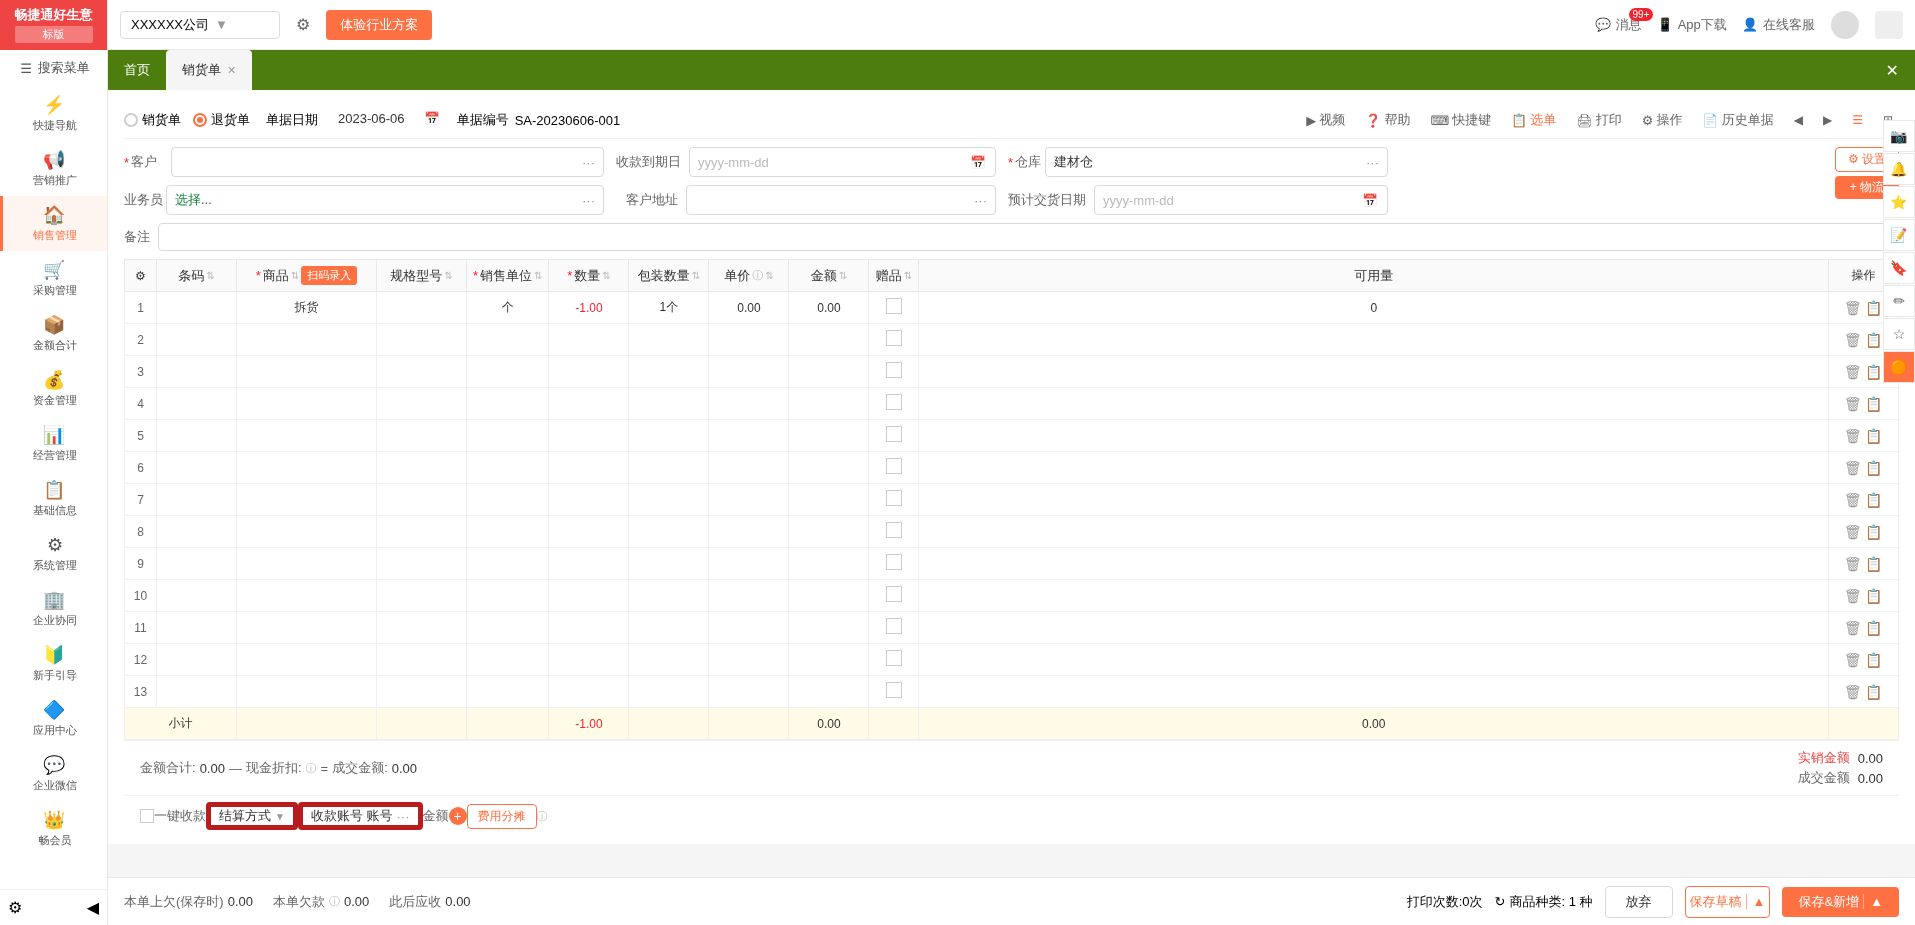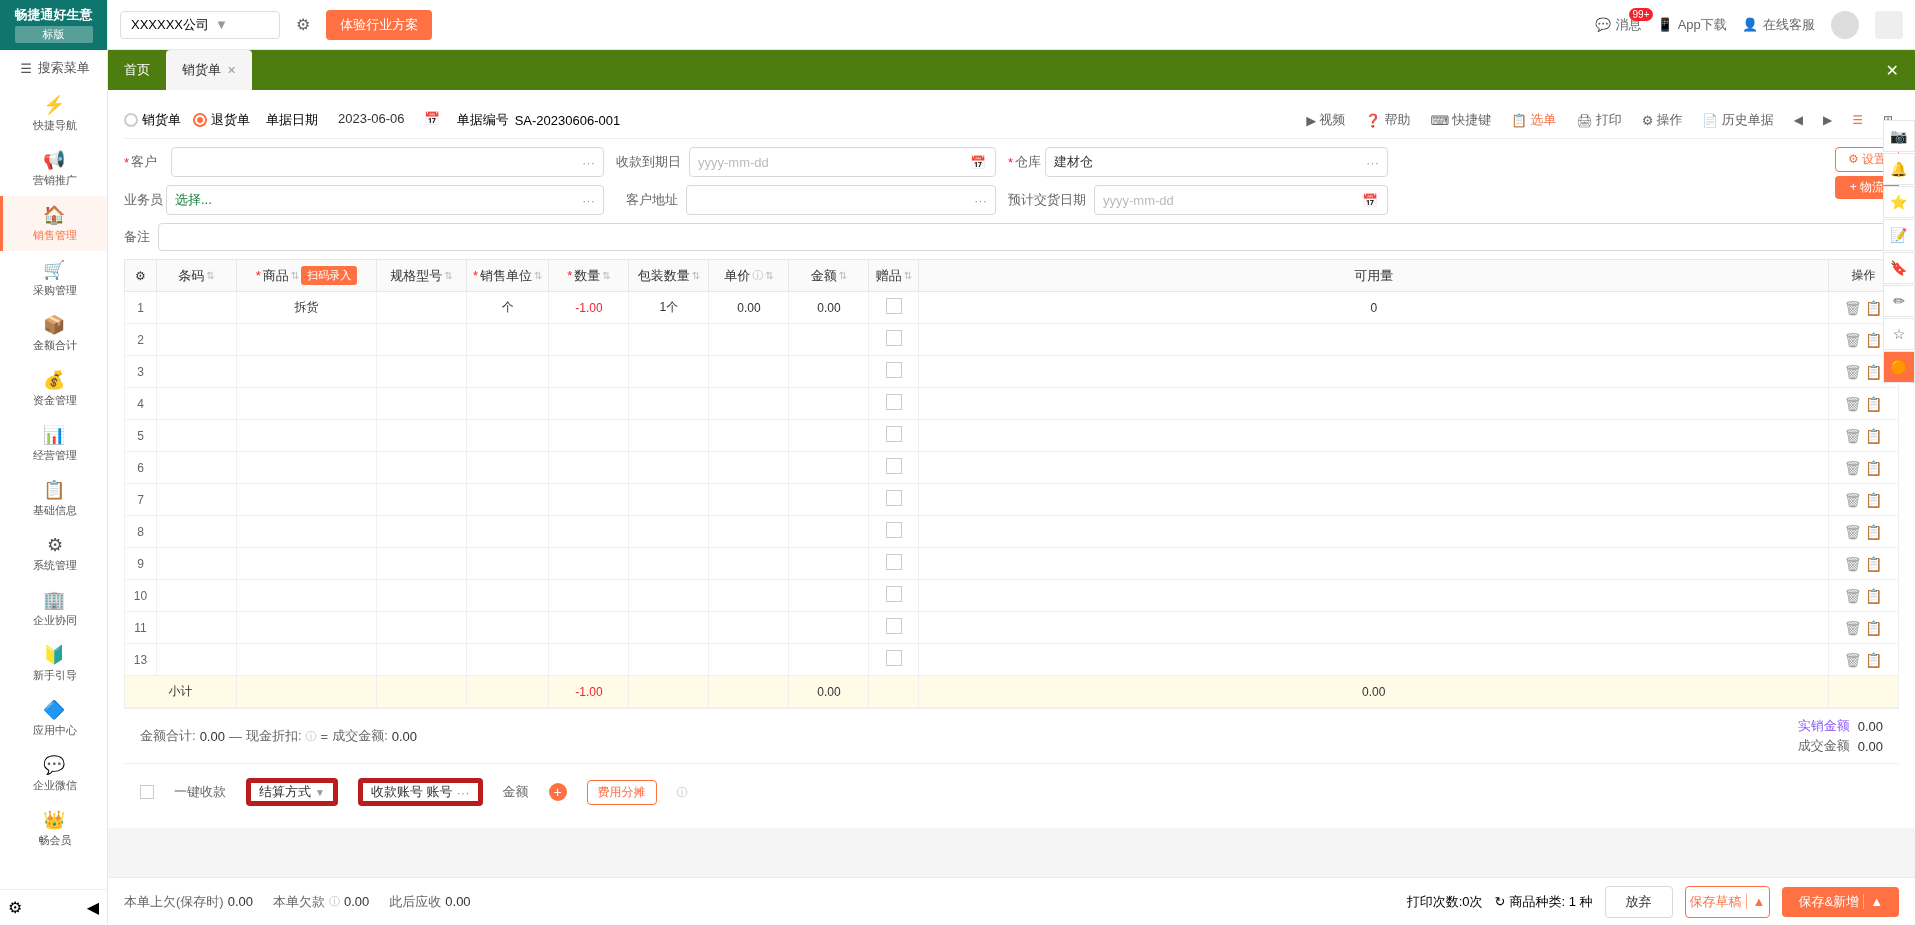--- a/index.html
+++ b/index.html
@@ -5,21 +5,21 @@
     * { box-sizing: border-box; margin: 0; padding: 0; font-family: 'Microsoft YaHei', Arial, sans-serif; font-size: 13px; }
     body { background: #f0f2f5; width: 1915px; min-height: 925px; overflow: hidden; }
 
     
     .sidebar {
       position: fixed; left: 0; top: 0; width: 108px; height: 925px;
       background: #fff; border-right: 1px solid #e8e8e8;
       display: flex; flex-direction: column; z-index: 100;
     }
     .sidebar-logo {
-      background: #0f766e; padding: 10px; text-align: center; color: #fff;
+      background: #ef4444; padding: 10px; text-align: center; color: #fff;
       font-size: 12px; line-height: 1.3; height: 50px; display: flex; align-items: center; justify-content: center;
     }
     .sidebar-item {
       display: flex; flex-direction: column; align-items: center; justify-content: center;
       padding: 8px 4px; cursor: pointer; color: #555; border-left: 3px solid transparent;
       min-height: 52px;
     }
     .sidebar-item.active { background: #fff5f0; color: #ff7043; border-left: 3px solid #ff7043; }
     .sidebar-item .icon { font-size: 18px; margin-bottom: 2px; }
     .sidebar-item .label { font-size: 11px; }
@@ -133,22 +133,22 @@
       background: #fff; padding: 8px 16px; border-top: 1px solid #f0f0f0;
       display: flex; align-items: center; gap: 4px; flex-wrap: wrap;
     }
     .summary-item { display: flex; align-items: center; gap: 4px; color: #666; font-size: 13px; }
     .summary-value { color: #333; }
     .equal-sign { color: #666; }
     .dash-sign { color: #666; }
 
     
     .payment-row {
-      background: #fff; padding: 14px 16px; border-top: 1px solid #f0f0f0;
-      display: flex; align-items: center; gap: 20px;
+      background: #fff; padding: 6px 16px; border-top: 1px solid #f0f0f0;
+      display: flex; align-items: center; gap: 0;
     }
     .payment-checkbox { width: 14px; height: 14px; border: 1px solid #ccc; display: inline-block; }
     .payment-select {
       border: 5px solid #b91c1c; border-radius: 4px; padding: 3px 8px;
       height: 28px; color: #333; min-width: 80px; display: flex; align-items: center; gap: 4px;
     }
     .add-btn {
       background: #ff7043; color: #fff; border: none; border-radius: 50%;
       width: 18px; height: 18px; font-size: 14px; cursor: pointer; display: flex; align-items: center; justify-content: center;
     }
@@ -731,20 +731,39 @@
                 <td><span class="checkbox-cell"></span></td>
                 <td></td>
                 <td>
                   <div class="action-icons">
                     <span class="action-icon">🗑</span>
                     <span class="action-icon">📋</span>
                   </div>
                 </td>
               </tr>
             <tr>
+                <td class="row-num">12</td>
+                <td></td>
+                <td></td>
+                <td></td>
+                <td></td>
+                <td></td>
+                <td></td>
+                <td></td>
+                <td></td>
+                <td><span class="checkbox-cell"></span></td>
+                <td></td>
+                <td>
+                  <div class="action-icons">
+                    <span class="action-icon">🗑</span>
+                    <span class="action-icon">📋</span>
+                  </div>
+                </td>
+              </tr>
+            <tr>
                 <td class="row-num">13</td>
                 <td></td>
                 <td></td>
                 <td></td>
                 <td></td>
                 <td></td>
                 <td></td>
                 <td></td>
                 <td></td>
                 <td><span class="checkbox-cell"></span></td>
@@ -785,21 +804,21 @@
           <span style="color:#bbb;font-size:11px;">ⓘ</span>
         </div>
         <span class="equal-sign">=</span>
         <div class="summary-item">
           <span>成交金额:</span>
           <span class="summary-value">0.00</span>
         </div>
 
         <div style="margin-left:auto;display:flex;flex-direction:column;gap:2px;text-align:right;">
           <div style="display:flex;align-items:center;gap:8px;justify-content:flex-end;">
-            <span style="color:#8b5cf6;">实销金额</span>
+            <span style="color:#ef4444;">实销金额</span>
             <span style="color:#333;font-weight:500;">0.00</span>
           </div>
           <div style="display:flex;align-items:center;gap:8px;justify-content:flex-end;">
             <span style="color:#666;">成交金额</span>
             <span style="color:#333;font-weight:500;">0.00</span>
           </div>
         </div>
       </div>
 
       <div class="payment-row">

